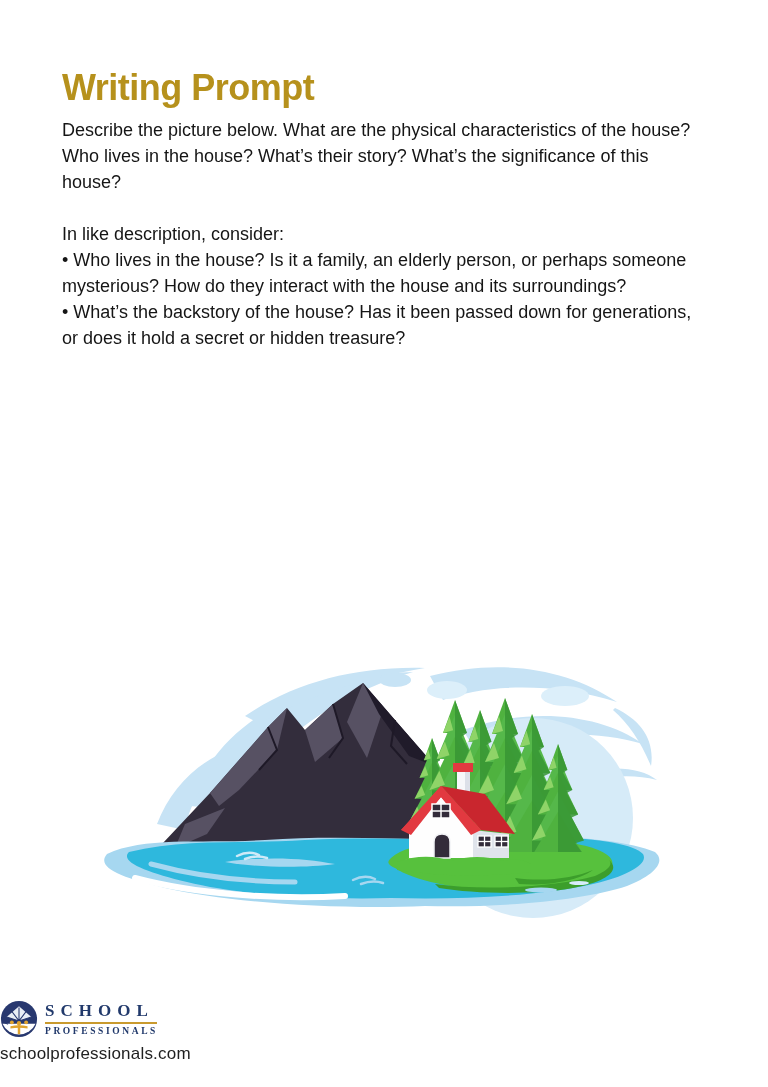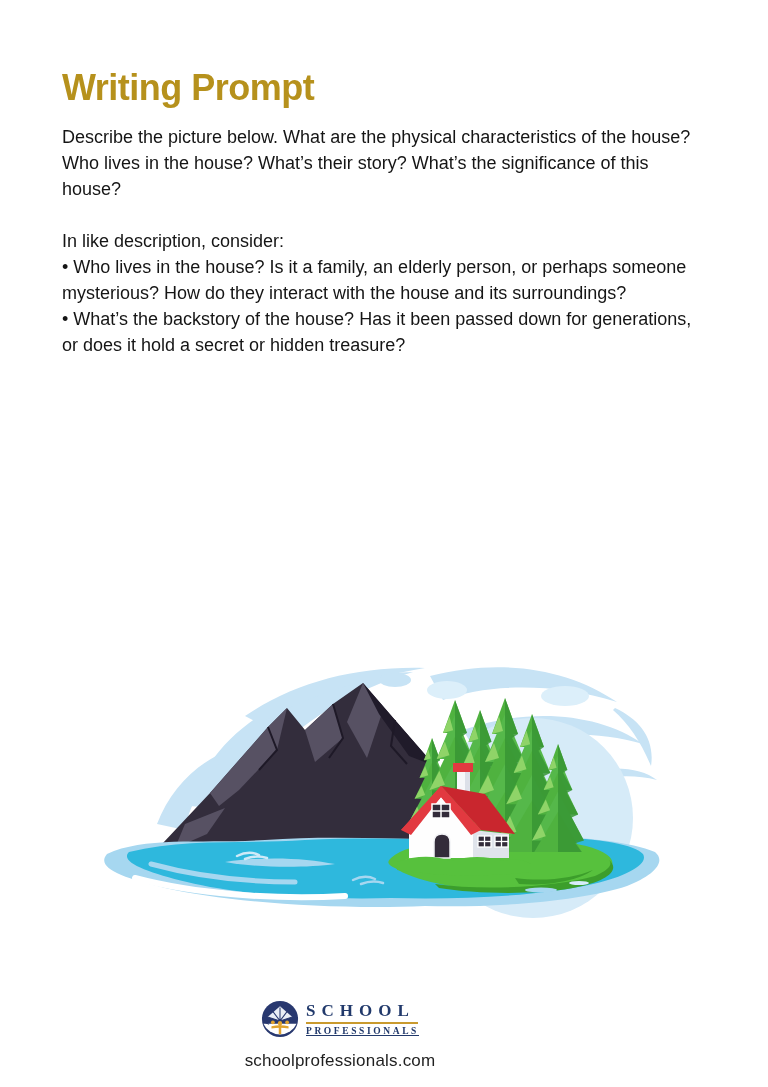--- a/index.html
+++ b/index.html
@@ -9,48 +9,48 @@
     background:#ffffff;
     overflow:hidden;
     font-family:"Liberation Sans", sans-serif;
   }
   .title{
     position:absolute;left:62px;top:42px;
     font-size:36px;font-weight:700;letter-spacing:-0.5px;
     color:#B6911C;line-height:1.2;
   }
   .textblock{
-    position:absolute;left:62px;top:124px;width:632px;
+    position:absolute;left:62px;top:117px;width:632px;
     font-size:18px;line-height:26px;color:#151515;
   }
   .textblock p{margin:0;}
   .gapline{height:26px;}
   .illustration{
     position:absolute;left:95px;top:638px;width:575px;height:290px;
   }
   .footer{
     position:absolute;left:0;top:1000px;width:680px;
-    display:flex;flex-direction:column;align-items:center;
+    display:flex;flex-direction:column;
   }
   .logo-row{display:flex;align-items:center;gap:7px;}
   .logo-mark{width:38px;height:38px;}
   .logo-textcol{display:flex;flex-direction:column;align-items:flex-start;}
   .logo-school{
     font-family:"Liberation Serif", serif;
     font-size:17px;font-weight:700;letter-spacing:6px;
     color:#21396B;line-height:1.05;
   }
   .logo-rule{width:112px;height:2px;background:#C99A2E;margin:2px 0 2px 0;}
   .logo-prof{
     font-family:"Liberation Serif", serif;
     font-size:9.5px;font-weight:600;letter-spacing:2.6px;
-    color:#21396B;line-height:1.1;text-decoration:underline;
+    color:#21396B;line-height:1.1;
   }
   .website{
-    margin-top:13px;
+    margin-top:6px;
     font-size:17px;color:#1F1F1F;letter-spacing:0.2px;
   }
 </style>
 </head>
 <body>
 
 <div class="page">
 
   <h1 class="title">Writing Prompt</h1>
 

